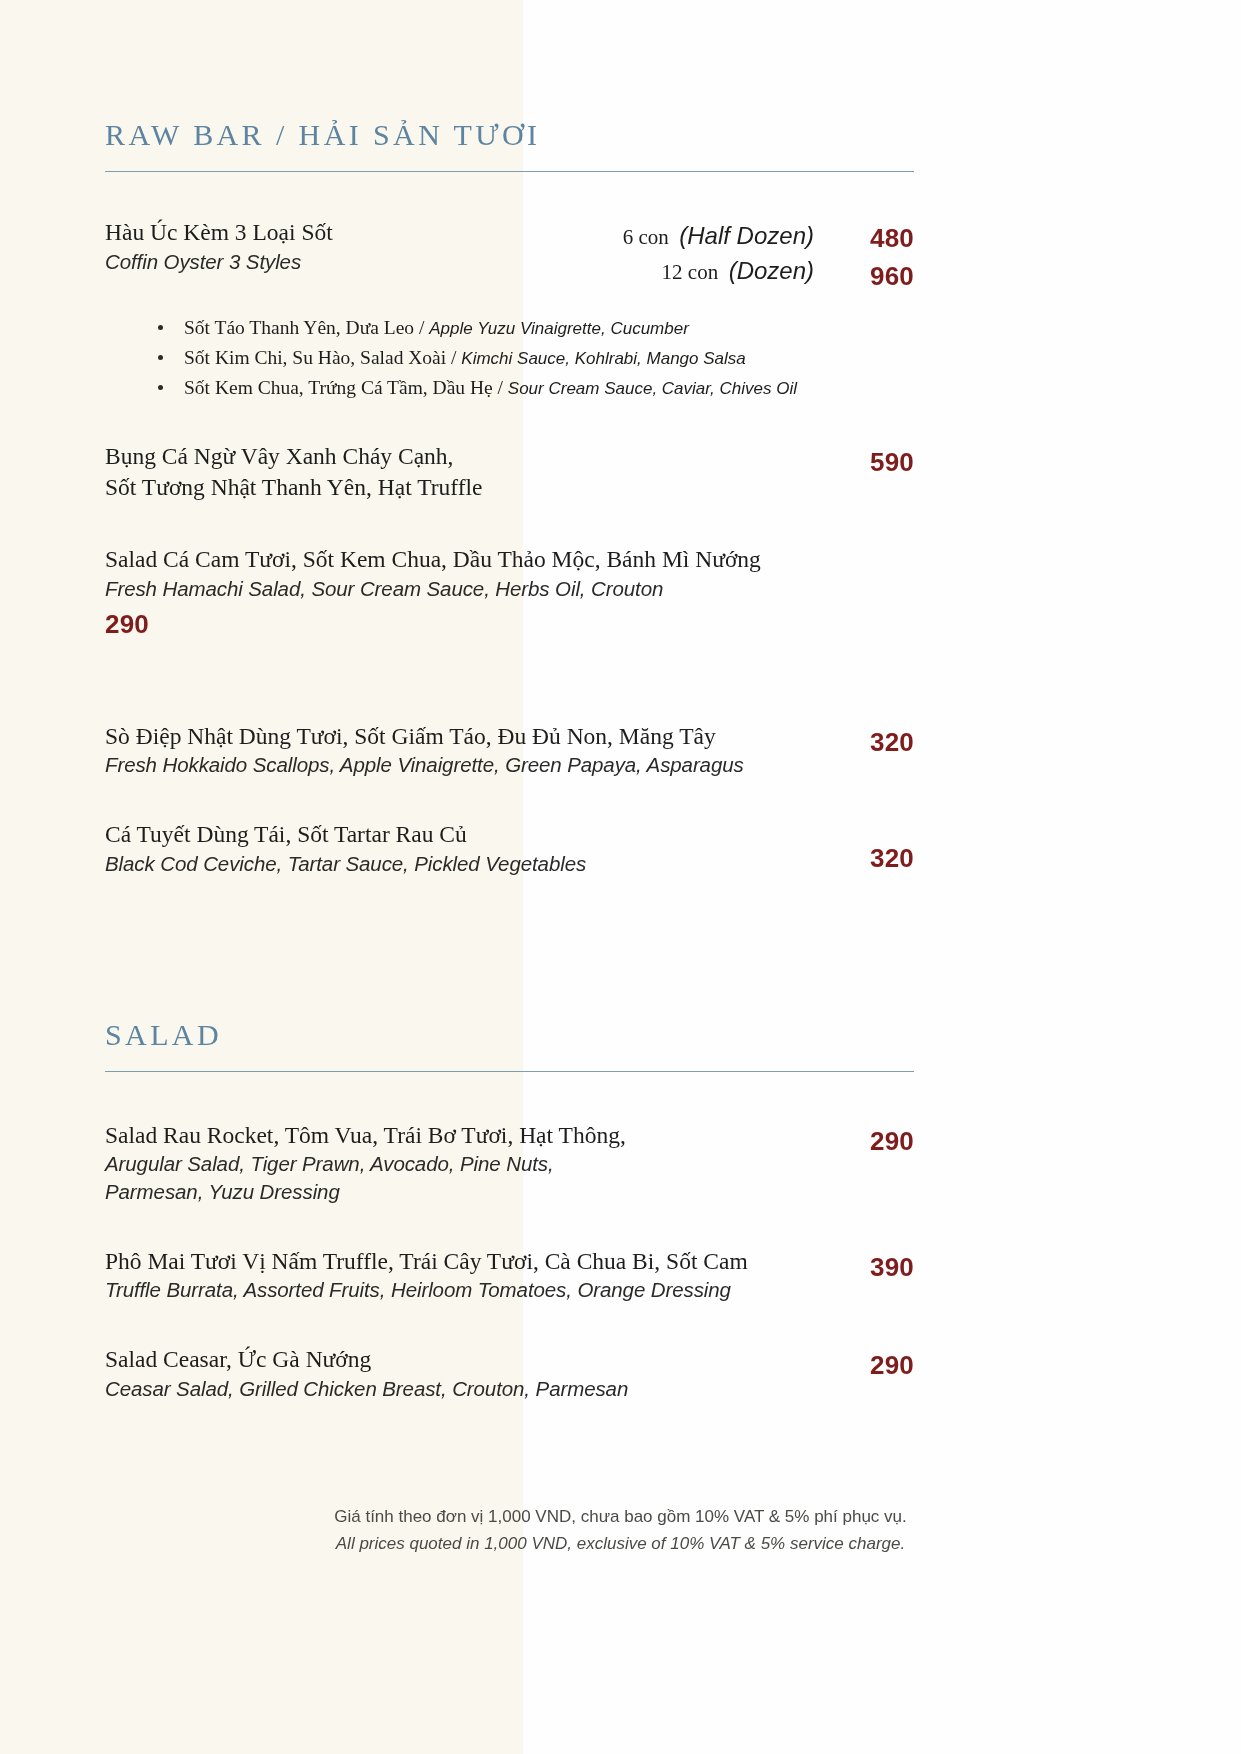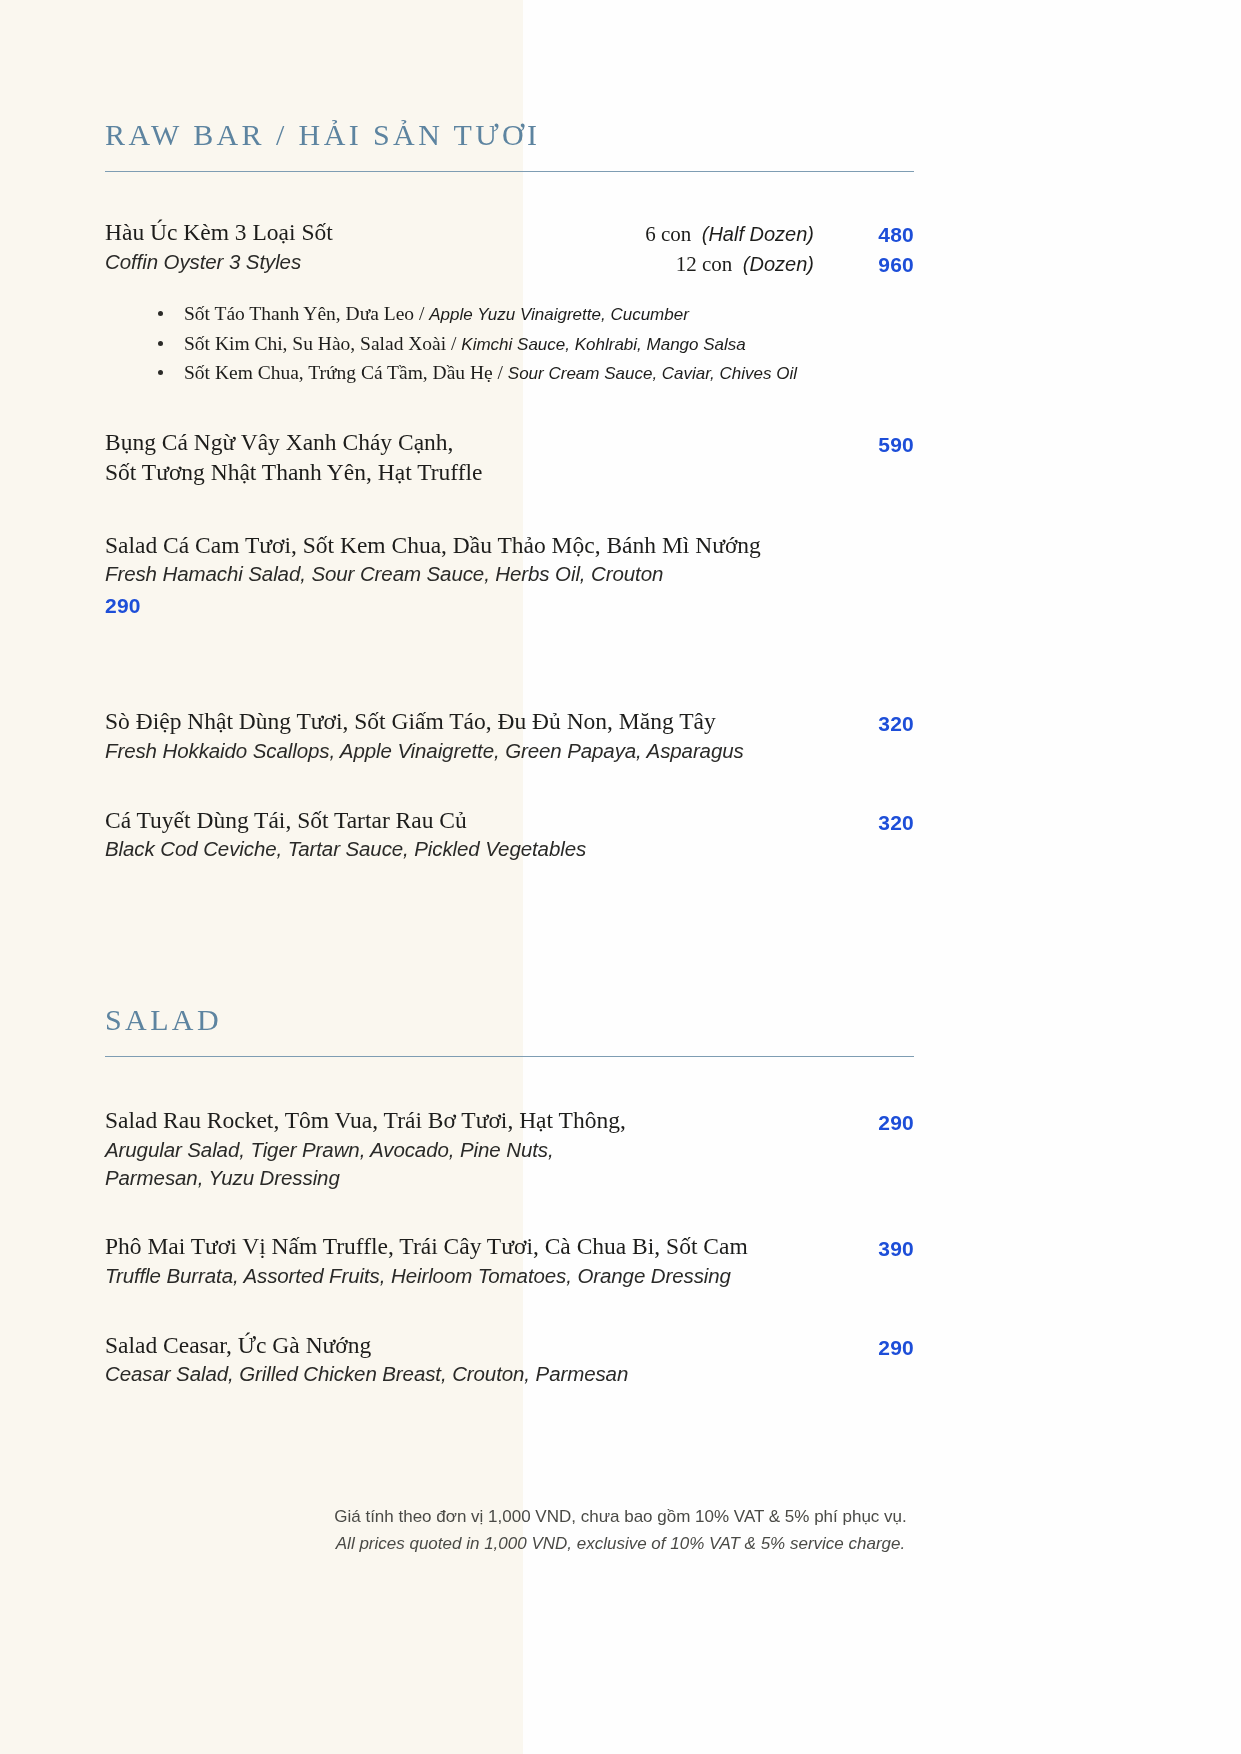--- a/index.html
+++ b/index.html
@@ -68,32 +68,32 @@
   }
   .unit-line {
     font-family:"Liberation Serif", serif;
     font-size:21px;
     color:#1d1d1b;
     line-height:1.45;
     white-space:nowrap;
   }
   .unit-line em {
     font-family:"Liberation Sans Narrow","Liberation Sans", sans-serif;
-    font-size:20px;
+    font-size:24px;
   }
   .prices {
     flex:0 0 78px;
     text-align:right;
     padding-top:3px;
   }
   .price {
     font-family:"Liberation Sans Narrow","Liberation Sans", sans-serif;
     font-weight:bold;
-    font-size:21px;
-    color:#1d4ed8;
+    font-size:26px;
+    color:#7f1d1d;
     line-height:1.45;
     letter-spacing:0.2px;
   }
 
   
   .variants { margin:18px 0 0 45px; }
   .variant {
     position:relative;
     padding-left:34px;
     font-family:"Liberation Serif", serif;
@@ -193,21 +193,21 @@
     <div class="item" style="margin-top:40px;">
       <div class="item-main">
         <div class="name-line">Sò Điệp Nhật Dùng Tươi, Sốt Giấm Táo, Đu Đủ Non, Măng Tây</div>
         <div class="desc-line">Fresh Hokkaido Scallops, Apple Vinaigrette, Green Papaya, Asparagus</div>
       </div>
       <div class="prices">
         <div class="price">320</div>
       </div>
     </div>
 
-    <div class="item" style="margin-top:40px;">
+    <div class="item" style="margin-top:40px;align-items:flex-end;">
       <div class="item-main">
         <div class="name-line">Cá Tuyết Dùng Tái, Sốt Tartar Rau Củ</div>
         <div class="desc-line">Black Cod Ceviche, Tartar Sauce, Pickled Vegetables</div>
       </div>
       <div class="prices">
         <div class="price">320</div>
       </div>
     </div>
   </div>
 

